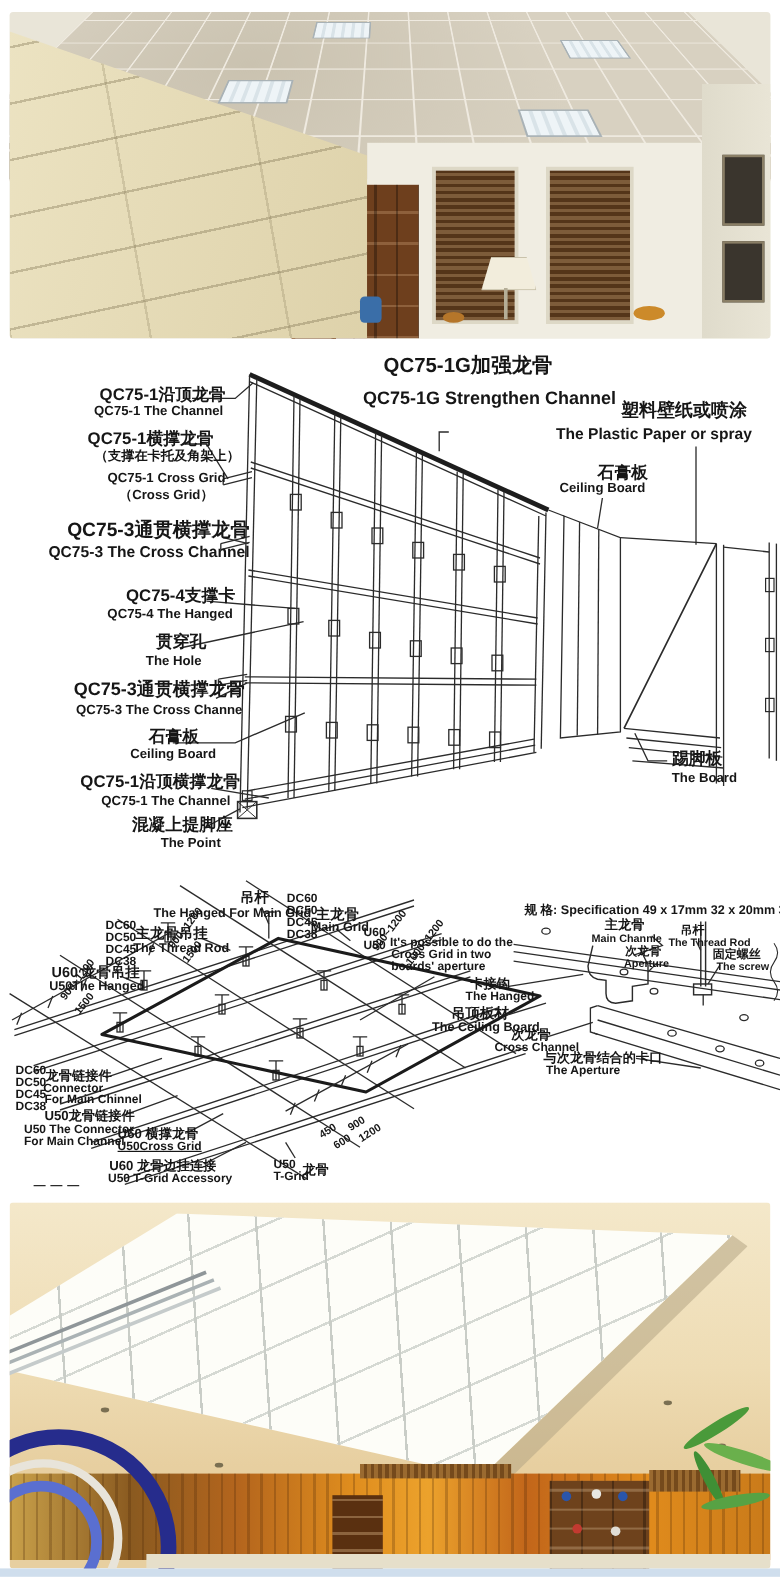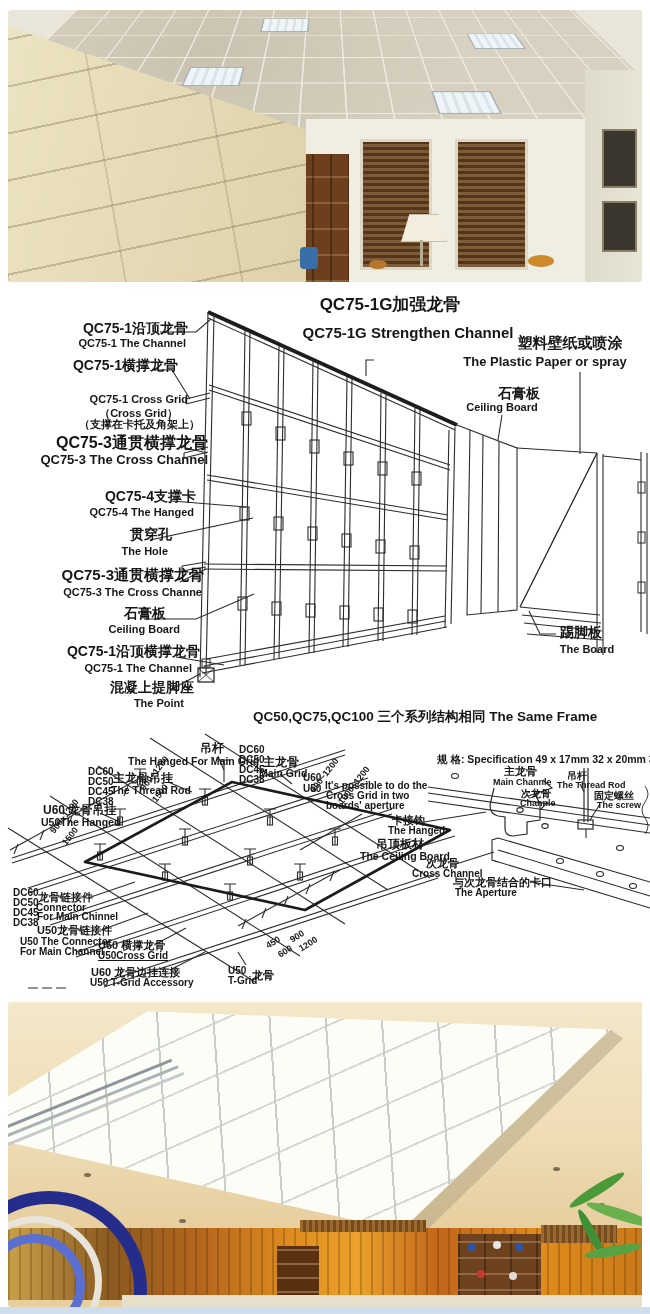--- a/index.html
+++ b/index.html
@@ -218,21 +218,21 @@
       <path d="M556,352 L540,352 L529,329"></path>
     </g>
   </svg>
 
   <div class="lbl f17 ctr" style="left:280px;top:13px;width:220px;">QC75-1G加强龙骨</div>
   <div class="lbl f15 ctr" style="left:288px;top:43px;width:240px;">QC75-1G Strengthen Channel</div>
 
   <div class="lbl f14 ra" style="left:0;top:39px;width:160px;">QC75-1沿顶龙骨</div>
   <div class="lbl f125 ra" style="left:0;top:55px;width:158px;">QC75-1 The Channel</div>
   <div class="lbl f14 ra" style="left:0;top:76px;width:150px;">QC75-1横撑龙骨</div>
-  <div class="lbl f125 ra" style="left:0;top:92px;width:172px;margin-top:44px;">（支撑在卡托及角架上）</div>
+  <div class="lbl f125 ra" style="left:0;top:92px;width:172px;">（支撑在卡托及角架上）</div>
   <div class="lbl f125 ra" style="left:0;top:111px;width:160px;">QC75-1 Cross Grid</div>
   <div class="lbl f125 ra" style="left:0;top:125px;width:150px;">（Cross Grid）</div>
   <div class="lbl f16 ra" style="left:0;top:152px;width:180px;">QC75-3通贯横撑龙骨</div>
   <div class="lbl f13 ra" style="left:0;top:171px;width:180px;">QC75-3 The Cross Channel</div>
   <div class="lbl f14 ra" style="left:0;top:207px;width:168px;">QC75-4支撑卡</div>
   <div class="lbl f125 ra" style="left:0;top:224px;width:166px;">QC75-4 The Hanged</div>
   <div class="lbl f14 ra" style="left:0;top:245px;width:144px;">贯穿孔</div>
   <div class="lbl f125 ra" style="left:0;top:263px;width:140px;">The Hole</div>
   <div class="lbl f15 ra" style="left:0;top:285px;width:176px;">QC75-3通贯横撑龙骨</div>
   <div class="lbl f125 ra" style="left:0;top:304px;width:174px;">QC75-3 The Cross Channe</div>
@@ -243,21 +243,20 @@
   <div class="lbl f14 ra" style="left:0;top:398px;width:166px;">混凝上提脚座</div>
   <div class="lbl f125 ra" style="left:0;top:415px;width:156px;">The Point</div>
 
   <div class="lbl f15 ctr" style="left:492px;top:53px;width:156px;">塑料壁纸或喷涂</div>
   <div class="lbl f13 ctr" style="left:455px;top:73px;width:180px;">The Plastic Paper or spray</div>
   <div class="lbl f14 ctr" style="left:487px;top:104px;width:64px;">石膏板</div>
   <div class="lbl f125 ctr" style="left:450px;top:119px;width:104px;">Ceiling Board</div>
   <div class="lbl f14 ctr" style="left:549px;top:343px;width:64px;">踢脚板</div>
   <div class="lbl f125 ctr" style="left:545px;top:361px;width:84px;">The Board</div>
 
-  <div class="lbl f135" style="left:253px;top:427px;">QC50,QC75,QC100  三个系列结构相同 The Same Frame</div>
 </div>
 
 <div class="abs" style="left:0;top:730px;width:650px;height:272px;">
   <svg width="650" height="272" viewBox="0 0 650 272">
 
     <g style="stroke-width:1">
       <path d="M12,128 L345,20"></path>
         <path d="M12,133 L345,25"></path>
       <path d="M28,158 L368,48"></path>
         <path d="M28,163 L368,53"></path>
@@ -382,21 +381,21 @@
   <div class="lbl f10" style="left:88px;top:56px;">DC45</div>
   <div class="lbl f10" style="left:88px;top:66px;">DC38</div>
   <div class="lbl f12" style="left:113px;top:42px;">主龙骨吊挂</div>
   <div class="lbl f105" style="left:111px;top:55px;">The Thread Rod</div>
   <div class="lbl f12" style="left:43px;top:74px;">U60 龙骨吊挂</div>
   <div class="lbl f105" style="left:41px;top:87px;">U50The Hanged</div>
   <div class="lbl f105" style="left:437px;top:24px;">规 格: Specification  49 x 17mm  32 x 20mm  37 x 25mm</div>
   <div class="lbl f11" style="left:504px;top:35px;">主龙骨</div>
   <div class="lbl f9" style="left:493px;top:47px;">Main Channle</div>
   <div class="lbl f10" style="left:521px;top:58px;">次龙骨</div>
-  <div class="lbl f9" style="left:520px;top:68px;">Channle</div>
+  <div class="lbl f9" style="left:520px;top:68px;">Aperture</div>
   <div class="lbl f10" style="left:567px;top:40px;">吊杆</div>
   <div class="lbl f9" style="left:557px;top:50px;">The Thread Rod</div>
   <div class="lbl f10" style="left:594px;top:60px;">固定螺丝</div>
   <div class="lbl f9" style="left:597px;top:70px;">The screw</div>
   <div class="lbl f11" style="left:392px;top:84px;">卡接钩</div>
   <div class="lbl f10" style="left:388px;top:95px;">The Hanged</div>
   <div class="lbl f12" style="left:376px;top:108px;">吊顶板材</div>
   <div class="lbl f105" style="left:360px;top:121px;">The Ceiling Board</div>
   <div class="lbl f11" style="left:426px;top:127px;">次龙骨</div>
   <div class="lbl f10" style="left:412px;top:138px;">Cross Channel</div>

